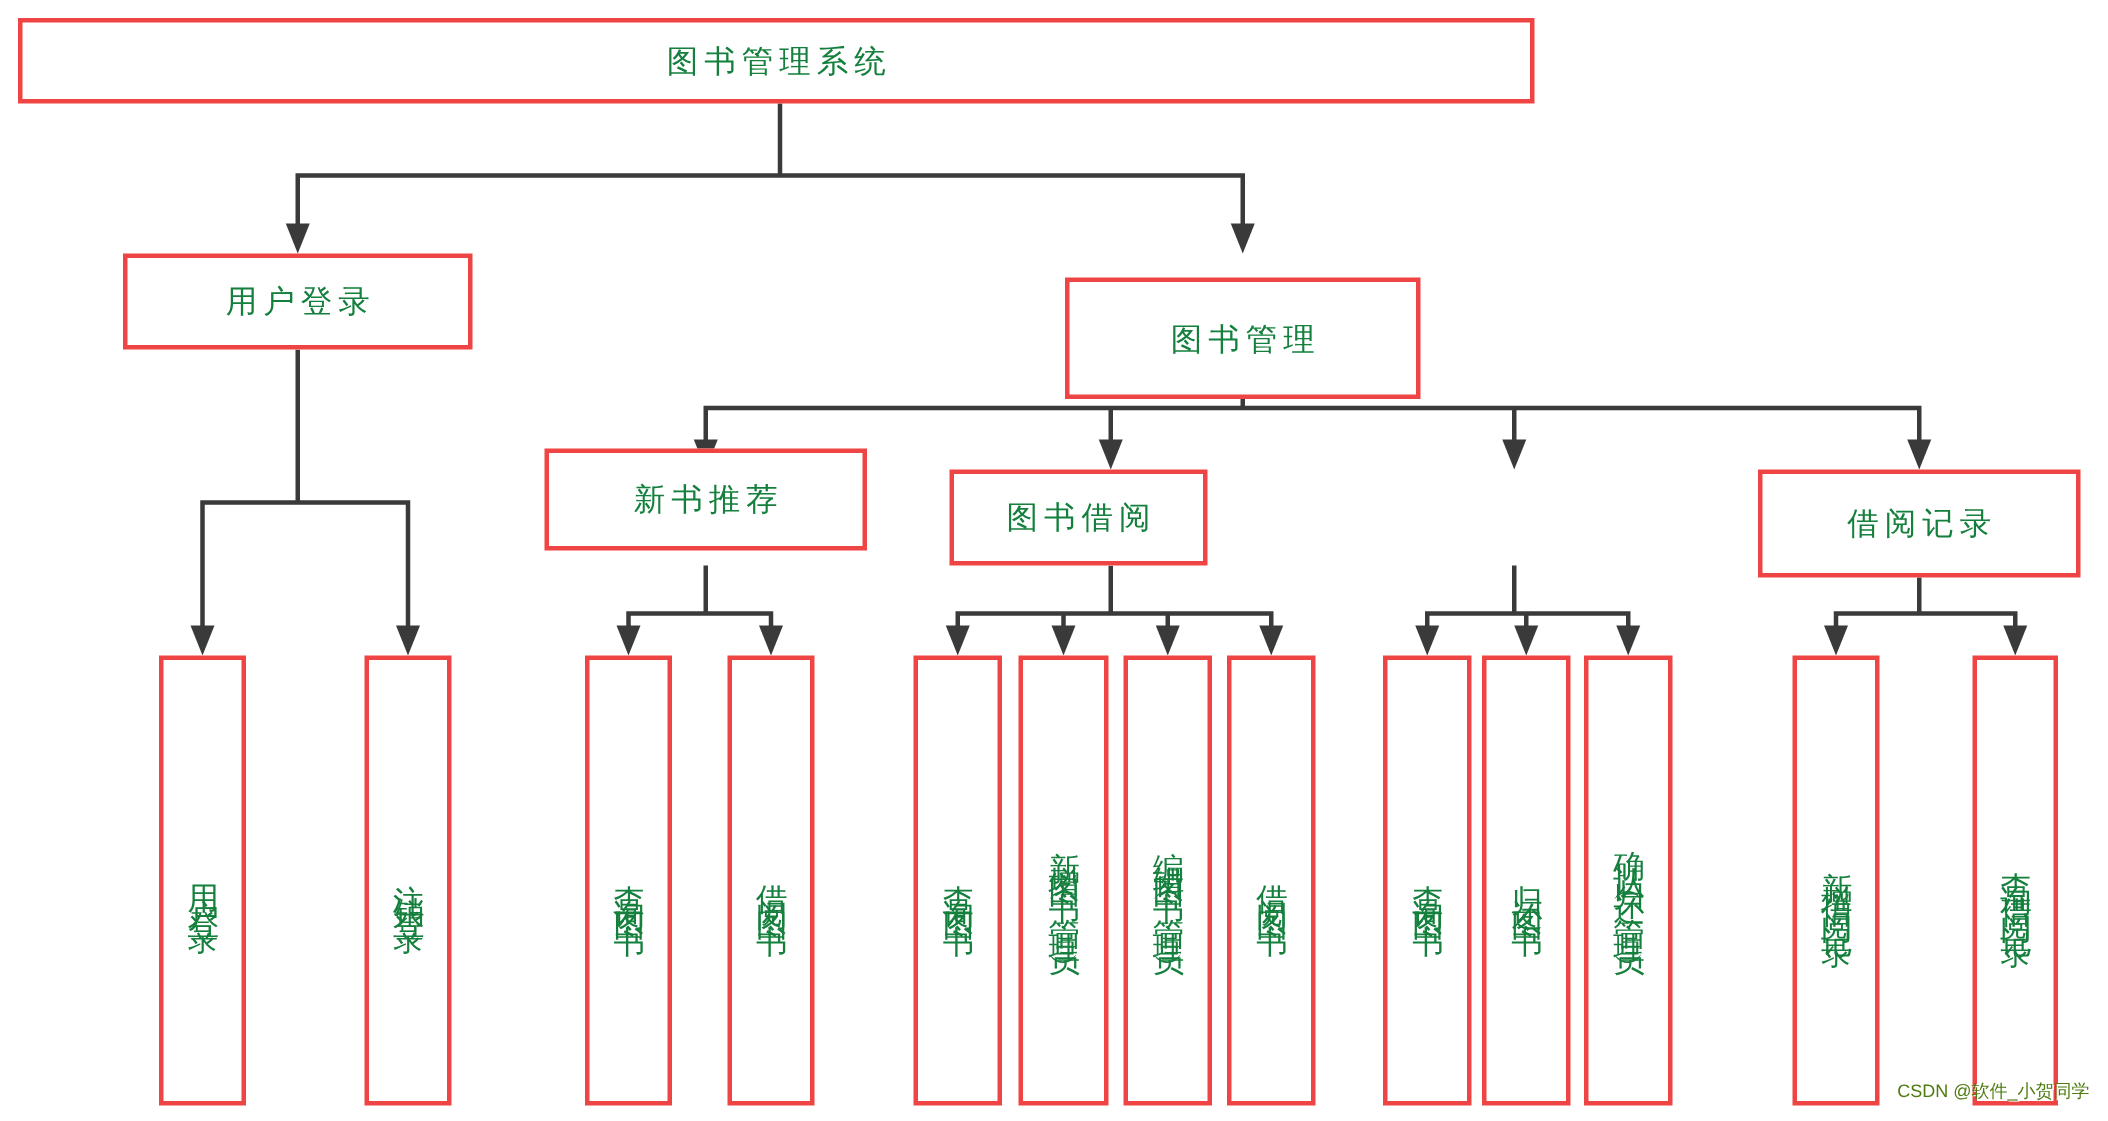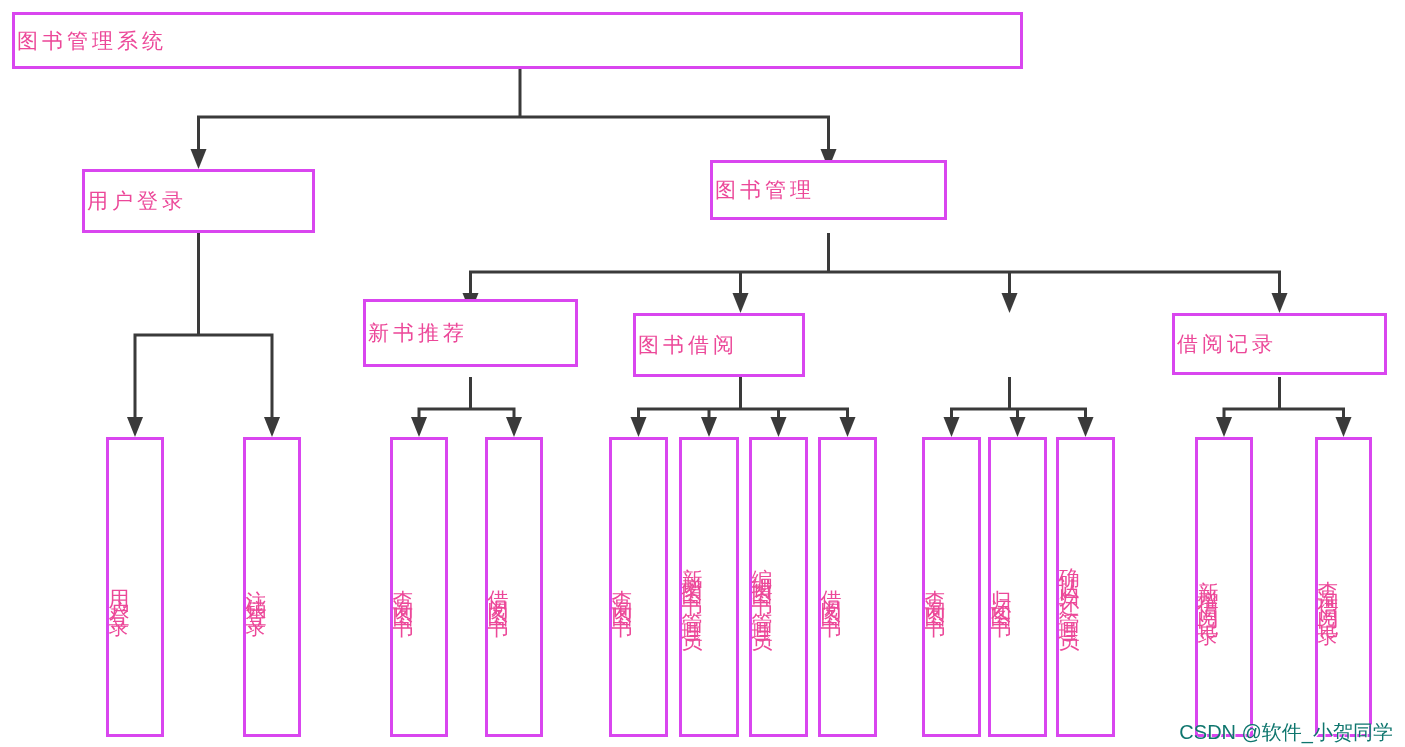--- a/index.html
+++ b/index.html
@@ -7,44 +7,44 @@
     position:relative;
     width:1405px;height:747px;
     background:#ffffff;
     font-family:"Liberation Sans","DejaVu Sans",sans-serif;
     overflow:hidden;
   }
   #wires{position:absolute;left:0;top:0;width:1405px;height:747px;}
   .box{
     position:absolute;
     box-sizing:border-box;
-    border:3px solid #d946ef;
+    border:3px solid #ef4444;
     background:#ffffff;
-    display:flex;align-items:center;justify-content:flex-start;
-    color:#ec4899;
+    display:flex;align-items:center;justify-content:center;
+    color:#15803d;
   }
   .hbox .lbl{
     font-size:21px;
     letter-spacing:4px;
     white-space:nowrap;
     transform:translateX(2px); 
   }
   .vbox .lbl{
     writing-mode:vertical-rl;
     text-orientation:mixed;
     font-size:21px;
     letter-spacing:9px;
     line-height:1;
     transform:translateY(4px); 
   }
   #watermark{
     position:absolute;
     right:12px;top:719px;
-    font-size:20px;
-    color:#0f766e;
+    font-size:12px;
+    color:#4d7c0f;
     text-shadow:1px 1px 0 #ffffff;
     white-space:nowrap;
     z-index:5;
   }
 </style>
 </head>
 <body>
 
 <div id="canvas">
 
@@ -85,31 +85,31 @@
     </g>
   </svg>
 
   <div class="box hbox" style="left:12px;top:12px;width:1011px;height:57px">
     <span class="lbl">图书管理系统</span>
   </div>
 
   <div class="box hbox" style="left:82px;top:169px;width:233px;height:64px">
     <span class="lbl">用户登录</span>
   </div>
-  <div class="box hbox" style="left:710px;top:160px;width:237px;height:60px">
+  <div class="box hbox" style="left:710px;top:185px;width:237px;height:81px">
     <span class="lbl">图书管理</span>
   </div>
 
   <div class="box hbox" style="left:363px;top:299px;width:215px;height:68px">
     <span class="lbl">新书推荐</span>
   </div>
   <div class="box hbox" style="left:633px;top:313px;width:172px;height:64px">
     <span class="lbl">图书借阅</span>
   </div>
-  <div class="box hbox" style="left:1172px;top:313px;width:215px;height:62px">
+  <div class="box hbox" style="left:1172px;top:313px;width:215px;height:72px">
     <span class="lbl">借阅记录</span>
   </div>
 
   <div class="box vbox" style="left:106px;top:437px;width:58px;height:300px">
     <span class="lbl">用户登录</span>
   </div>
   <div class="box vbox" style="left:243px;top:437px;width:58px;height:300px">
     <span class="lbl">注销登录</span>
   </div>
 

